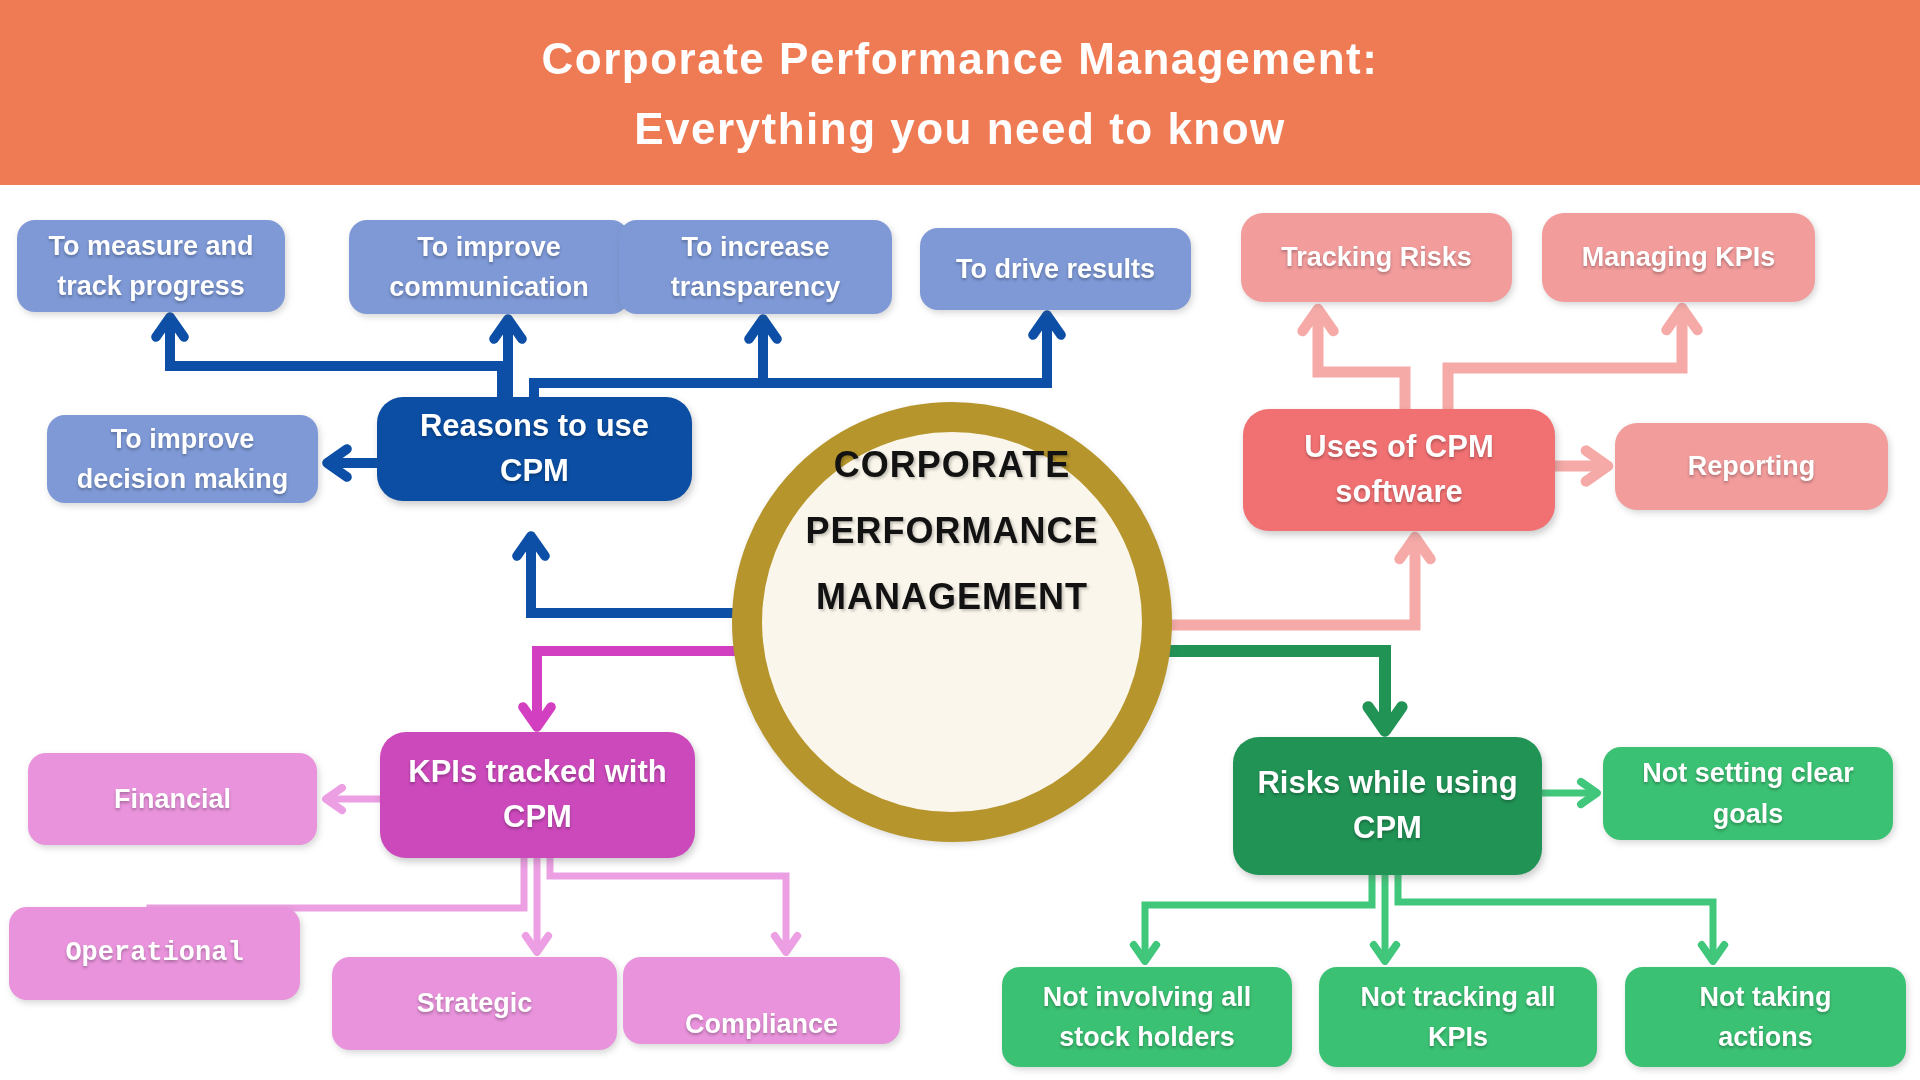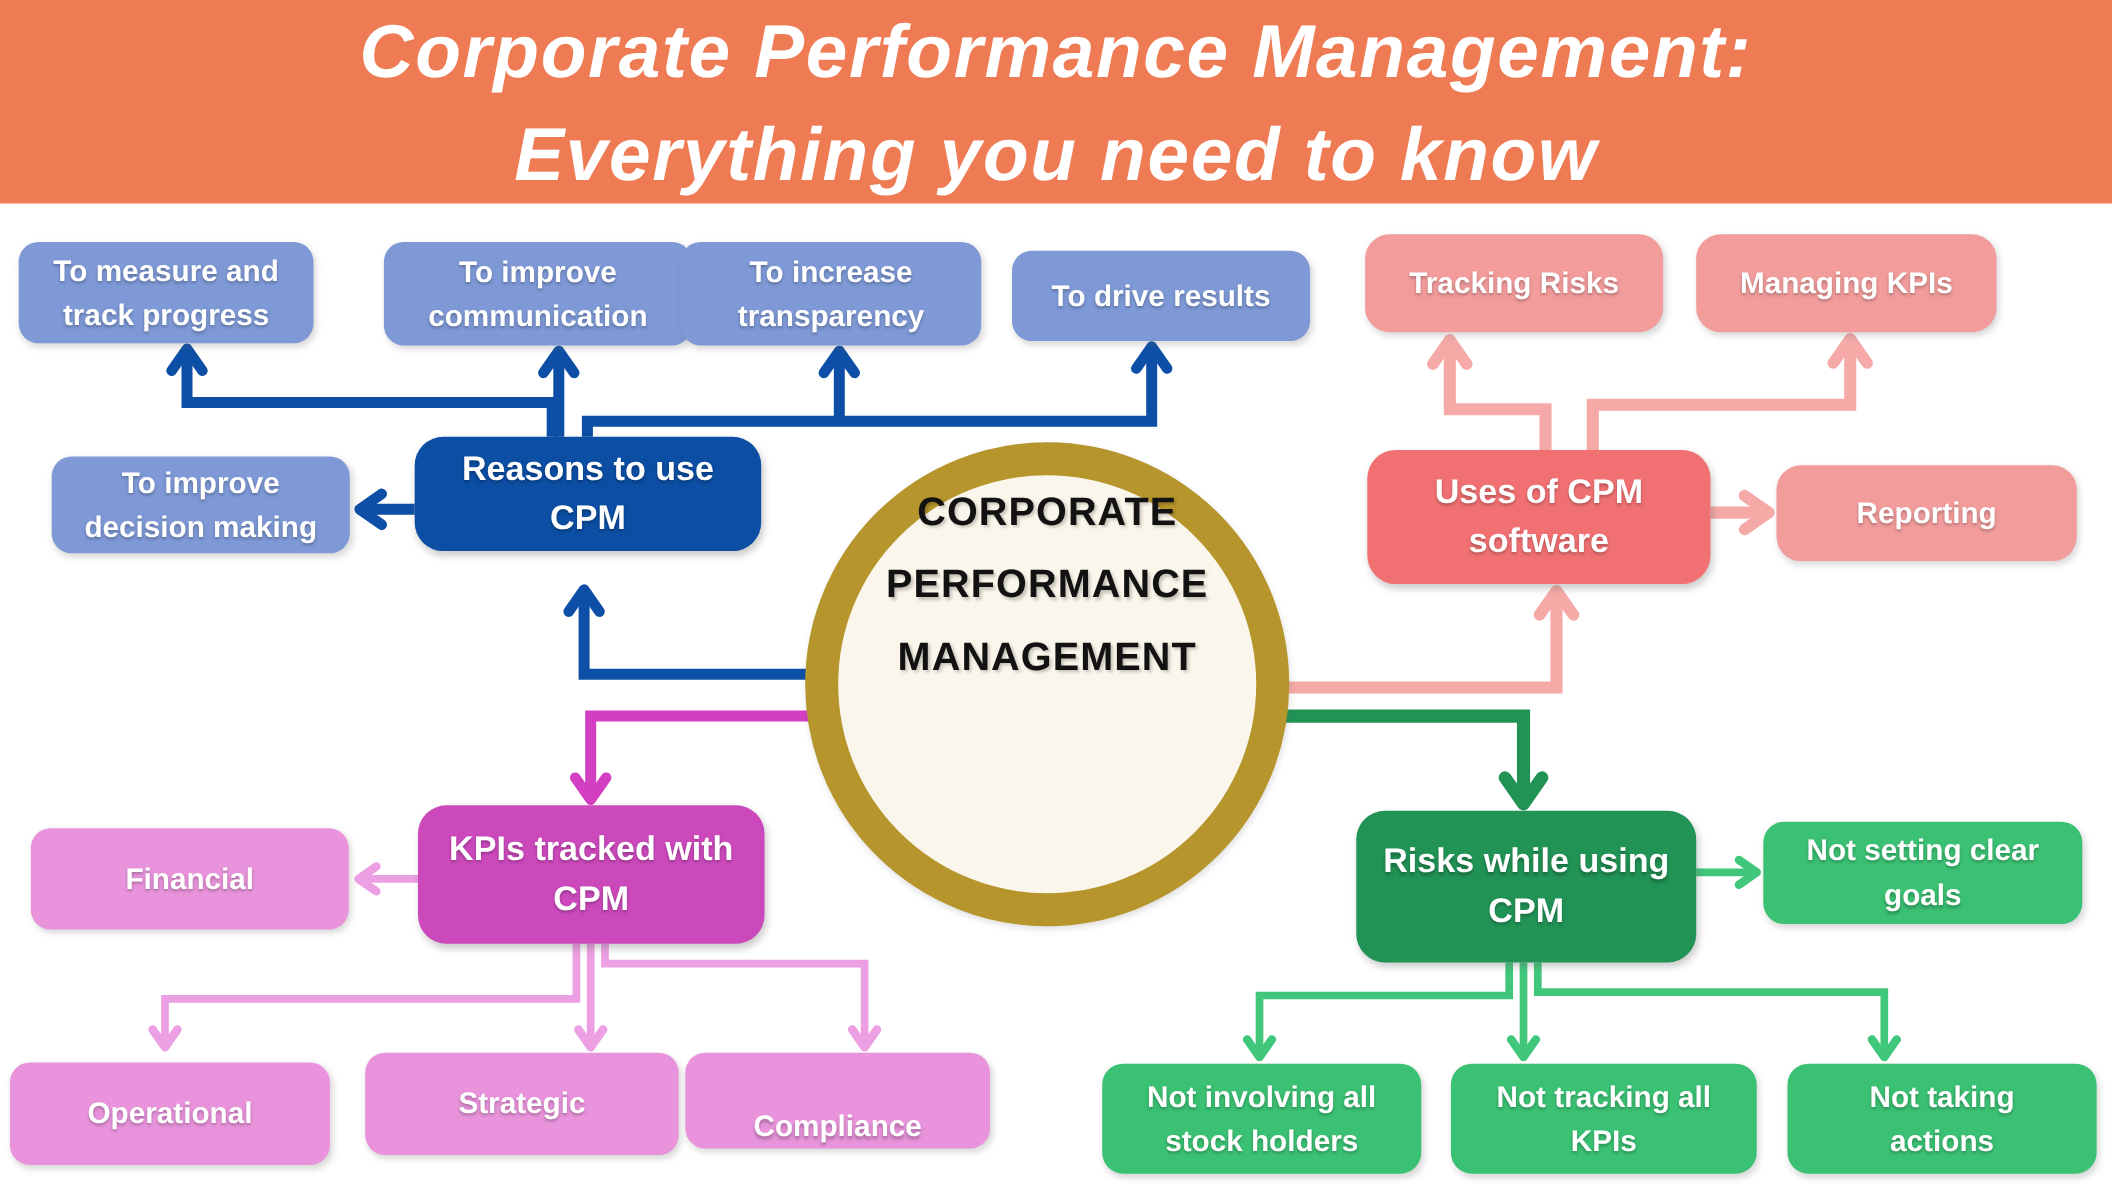--- a/index.html
+++ b/index.html
@@ -9,22 +9,22 @@
     font-family:"Liberation Sans", sans-serif;
   }
   
   #banner{
     position:absolute;left:0;top:0;width:1920px;height:185px;
     background:var(--banner-bg);
     display:flex;flex-direction:column;align-items:center;justify-content:center;
     gap:26px;padding-top:2px;box-sizing:border-box;
   }
   .banner-line{
-    color:#ffffff;font-size:68px;font-weight:700;letter-spacing:1.5px;
-    line-height:1;white-space:nowrap;font-style:italic;
+    color:#ffffff;font-size:44px;font-weight:700;letter-spacing:1.5px;
+    line-height:1;white-space:nowrap;
   }
   
   #wires{position:absolute;left:0;top:0;width:1920px;height:1080px;}
   #wires path{fill:none;}
   .w-blue{stroke:var(--blue-line);stroke-width:10px;}
   .w-magenta{stroke:var(--magenta-line);stroke-width:10px;}
   .w-pink{stroke:var(--pink-line);stroke-width:7px;}
   .w-salmon{stroke:var(--salmon-line);stroke-width:11px;}
   .w-greendark{stroke:var(--green-dark);stroke-width:12px;}
   .w-green{stroke:var(--green-line);stroke-width:7px;}
@@ -47,21 +47,21 @@
   .node.main{
     border-radius:26px;font-size:31px;line-height:1.45;
     box-shadow:2px 4px 7px rgba(90,90,90,0.3);
   }
   .blue-light{background:var(--blue-light);}
   .blue-dark{background:var(--blue-dark);}
   .salmon-light{background:var(--salmon-light);}
   .salmon-dark{background:var(--salmon-dark);}
   .pink-light{background:var(--pink-light);}
   .magenta{background:var(--magenta);}
-  .green-light{background:var(--green-light);border-radius:19px;}
+  .green-light{background:var(--green-light);}
   .green-dark{background:var(--green-dark);}
   
   #center-circle{
     position:absolute;left:732px;top:402px;width:440px;height:440px;
     border-radius:50%;border:30px solid var(--gold);
     background:var(--cream);box-sizing:border-box;
     display:flex;flex-direction:column;align-items:center;justify-content:flex-start;
     gap:0;box-shadow:1px 3px 6px rgba(100,100,100,0.2);
   }
   .center-line{
@@ -154,21 +154,21 @@
   <div class="node salmon-light" style="left:1615px;top:423px;width:273px;height:87px;border-radius:22px;">
     <span>Reporting</span>
   </div>
   <div class="node main salmon-dark" style="left:1243px;top:409px;width:312px;height:122px;">
     <span>Uses of CPM software</span>
   </div>
 
   <div class="node pink-light" style="left:28px;top:753px;width:289px;height:92px;">
     <span>Financial</span>
   </div>
-  <div class="node pink-light" style="left:9px;top:966px;width:291px;height:93px;">
+  <div class="node pink-light" style="left:9px;top:907px;width:291px;height:93px;font-family:Liberation Mono, monospace;">
     <span>Operational</span>
   </div>
   <div class="node pink-light" style="left:332px;top:957px;width:285px;height:93px;">
     <span>Strategic</span>
   </div>
   <div class="node pink-light" style="left:623px;top:957px;width:277px;height:87px;align-items:flex-end;">
     <span>Compliance</span>
   </div>
   <div class="node main magenta" style="left:380px;top:732px;width:315px;height:126px;">
     <span>KPIs tracked with CPM</span>

